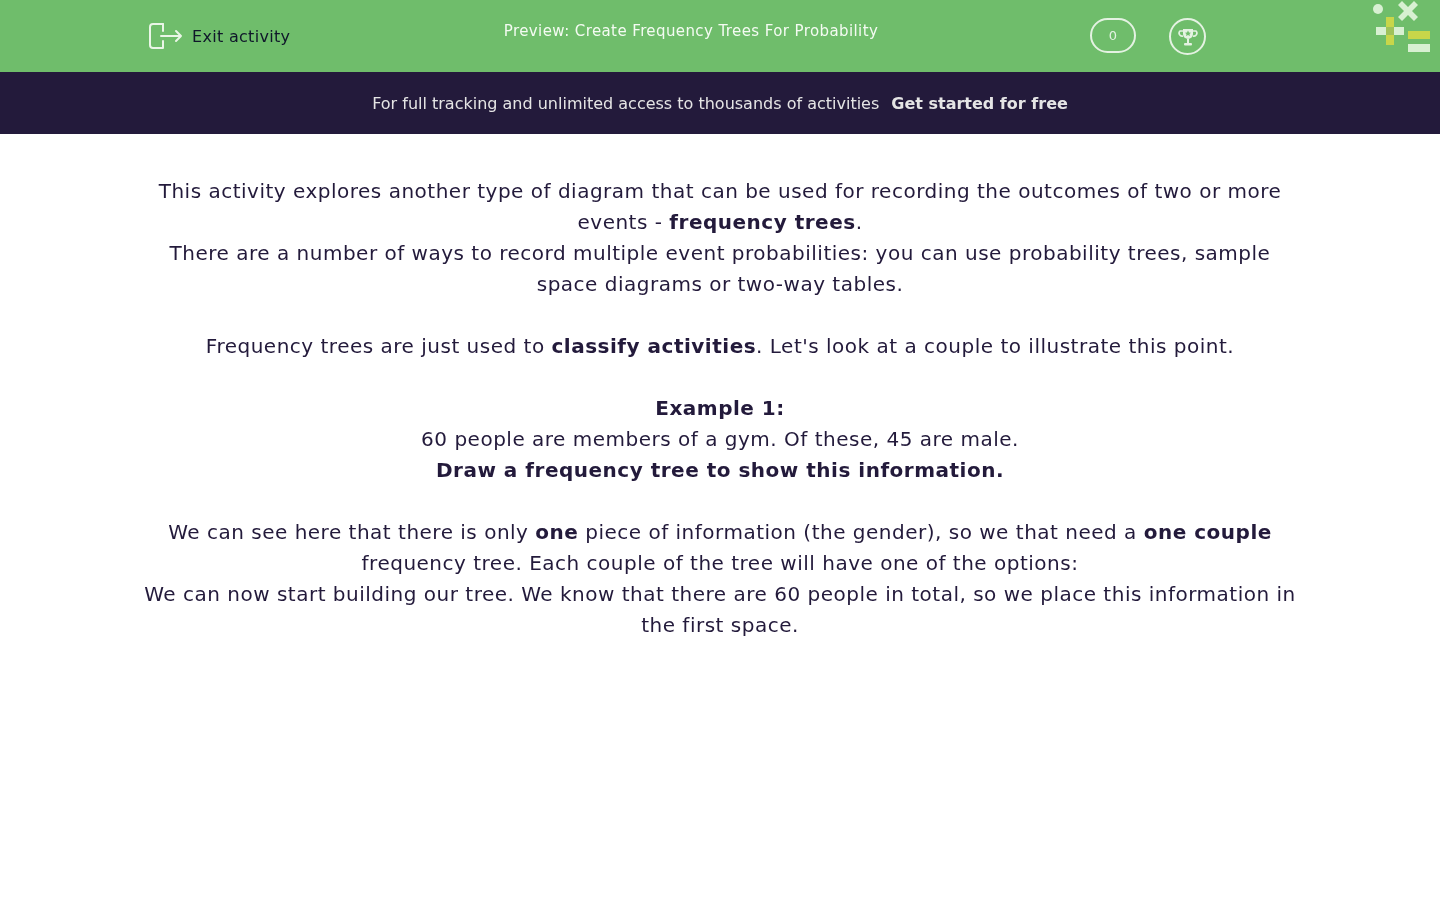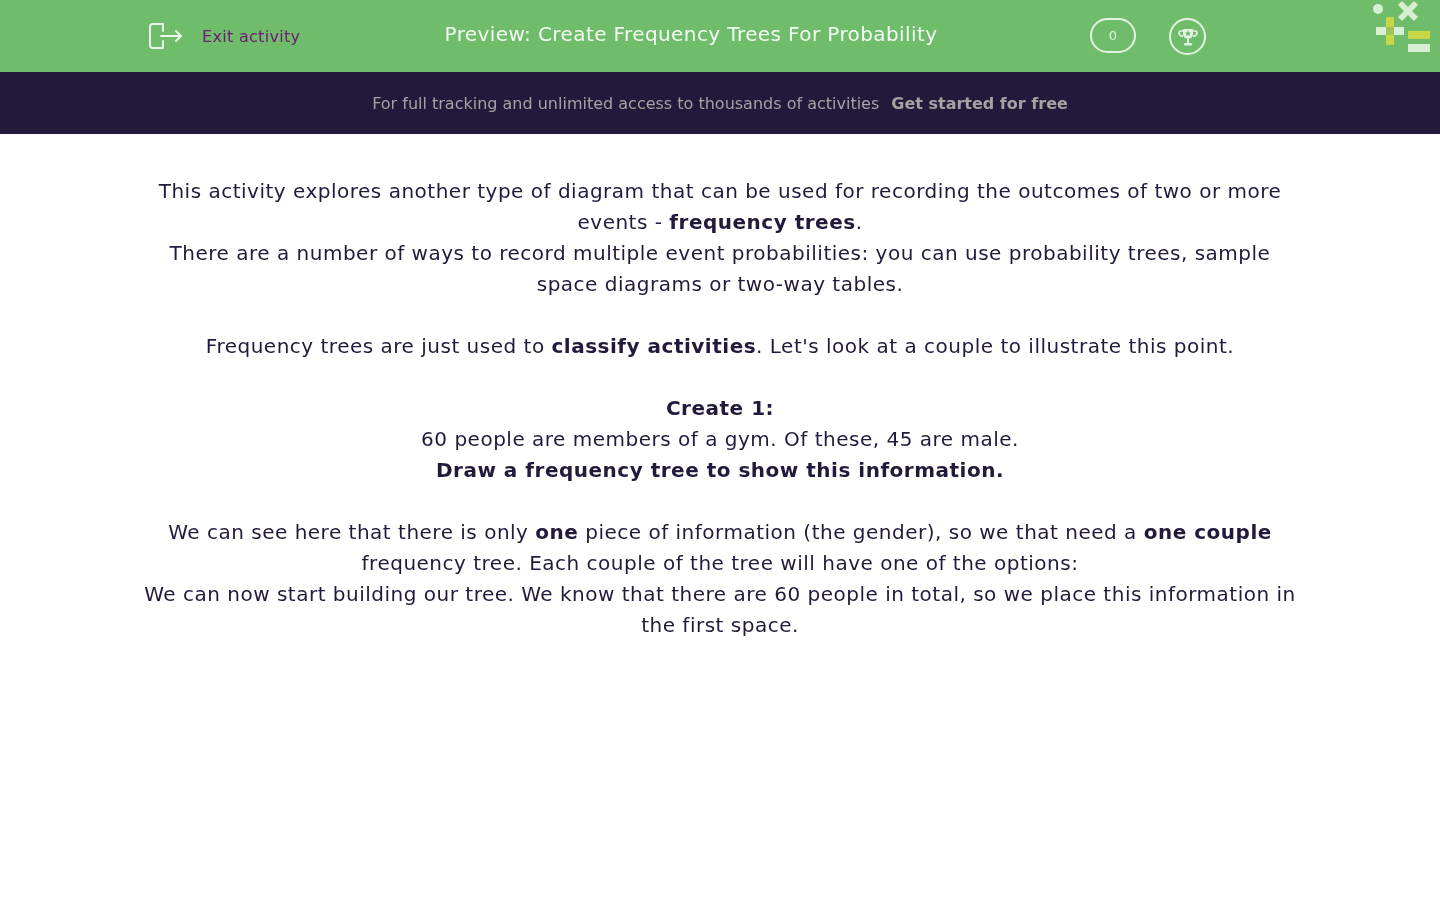--- a/index.html
+++ b/index.html
@@ -2,27 +2,27 @@
 <html><head>
 <meta charset="utf-8">
 <style>
   * { box-sizing: border-box; margin: 0; padding: 0; }
   html, body { width: 1440px; height: 900px; overflow: hidden; background: #ffffff; }
   body { font-family: "DejaVu Sans", sans-serif; color: #231a3b; position: relative; }
 
   .topbar { position: absolute; left: 0; top: 0; width: 1440px; height: 72px; background: #6fbd6b; }
   .exit-btn { position: absolute; left: 149px; top: 20px; height: 32px; display: flex; align-items: center; cursor: pointer; }
   .exit-btn svg { width: 34px; height: 30px; }
-  .exit-label { color: #701a75; font-size: 16px; margin-left: 19px; letter-spacing: 0.3px; text-align: right; }
-  .page-title { position: absolute; left: 0; right: 0; top: 22px; text-align: center; color: #f4fbf2; font-size: 20px; letter-spacing: 0.4px; font-weight: 500; padding-right: 58px; }
+  .exit-label { color: #0f172a; font-size: 16px; margin-left: 9px; letter-spacing: 0.3px; text-align: right; }
+  .page-title { position: absolute; left: 0; right: 0; top: 22px; text-align: center; color: #f4fbf2; font-size: 15px; letter-spacing: 0.4px; font-weight: 500; padding-right: 58px; }
   .score-pill { position: absolute; left: 1090px; top: 18px; width: 46px; height: 35px; border: 2px solid #e4f2e2; border-radius: 18px; color: #e4f2e2; font-size: 13px; display: flex; align-items: center; justify-content: center; }
   .trophy-btn { position: absolute; left: 1169px; top: 18px; width: 37px; height: 37px; border: 2px solid #e4f2e2; border-radius: 50%; display: flex; align-items: center; justify-content: center; }
   .logo { position: absolute; left: 1368px; top: 0; width: 72px; height: 56px; }
 
-  .promo-bar { position: absolute; left: 0; top: 72px; width: 1440px; height: 62px; background: #231a3b; display: flex; align-items: center; justify-content: center; color: #a3a3a3; font-size: 16px; }
+  .promo-bar { position: absolute; left: 0; top: 72px; width: 1440px; height: 62px; background: #231a3b; display: flex; align-items: center; justify-content: center; color: #e5e5e5; font-size: 16px; }
   .promo-bar .cta { font-weight: bold; margin-left: 12px; cursor: pointer; }
 
   .content { position: absolute; left: 140px; top: 176px; width: 1160px; text-align: center; font-size: 20px; line-height: 31px; letter-spacing: 0.5px; color: #231a3b; }
   .content p { margin: 0; }
   .content .gap { height: 31px; }
   .content b { font-weight: bold; }
 
   .diagram { position: relative; width: 1160px; height: 240px; margin-top: 31px; }
   .diagram svg { position: absolute; left: 470px; top: 17px; }
 
@@ -66,21 +66,21 @@
   <span>For full tracking and unlimited access to thousands of activities</span>
   <span class="cta">Get started for free</span>
 </div>
 
 <div class="content">
   <p><span>This activity explores another type of diagram that can be used for recording the outcomes of two or more events -  </span><b>frequency trees</b><span>.</span></p>
   <p>There are a number of ways to record multiple event probabilities: you can use probability trees, sample space diagrams or two-way tables.</p>
   <div class="gap"></div>
   <p><span>Frequency trees are just used to </span><b>classify activities</b><span>. Let's look at a couple to illustrate this point.</span></p>
   <div class="gap"></div>
-  <p><b>Create 1:</b></p>
+  <p><b>Example 1:</b></p>
   <p>60 people are members of a gym. Of these, 45 are male.</p>
   <p><b>Draw a frequency tree to show this information.</b></p>
   <div class="gap"></div>
   <p><span>We can see here that there is only </span><b>one</b><span> piece of information (the gender), so we that need a </span><b>one couple</b><span> frequency tree. Each couple of the tree will have one of the options:</span></p>
 
 
   <p class="tail">We can now start building our tree. We know that there are 60 people in total, so we place this information in the first space.</p>
 </div>
 
 </body></html>

